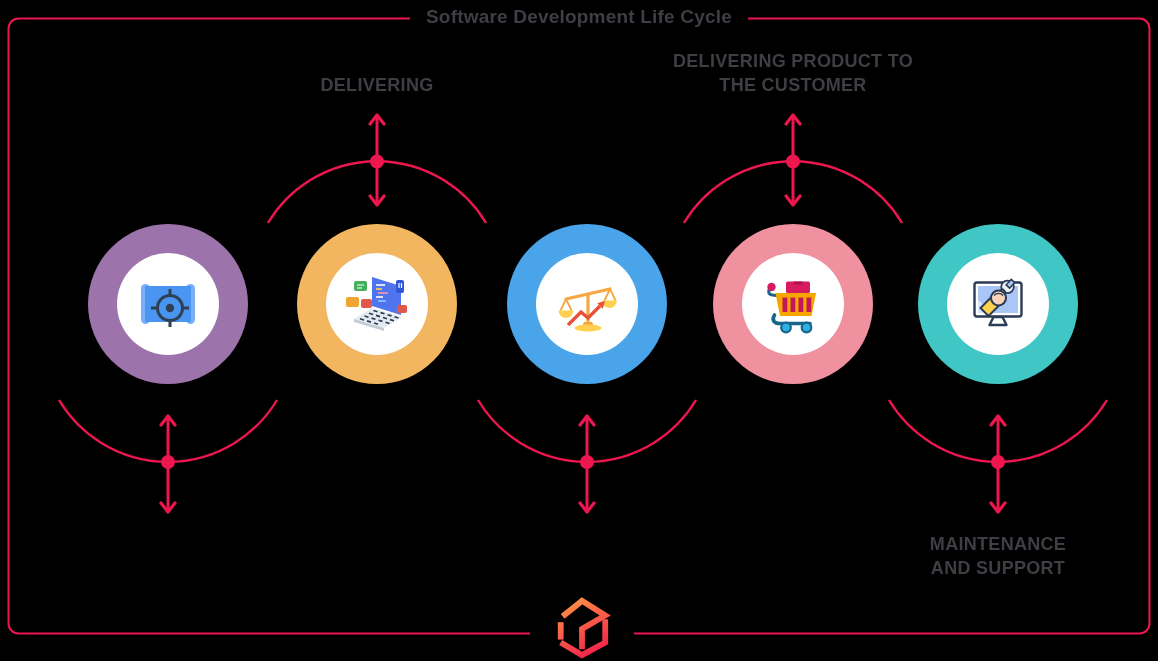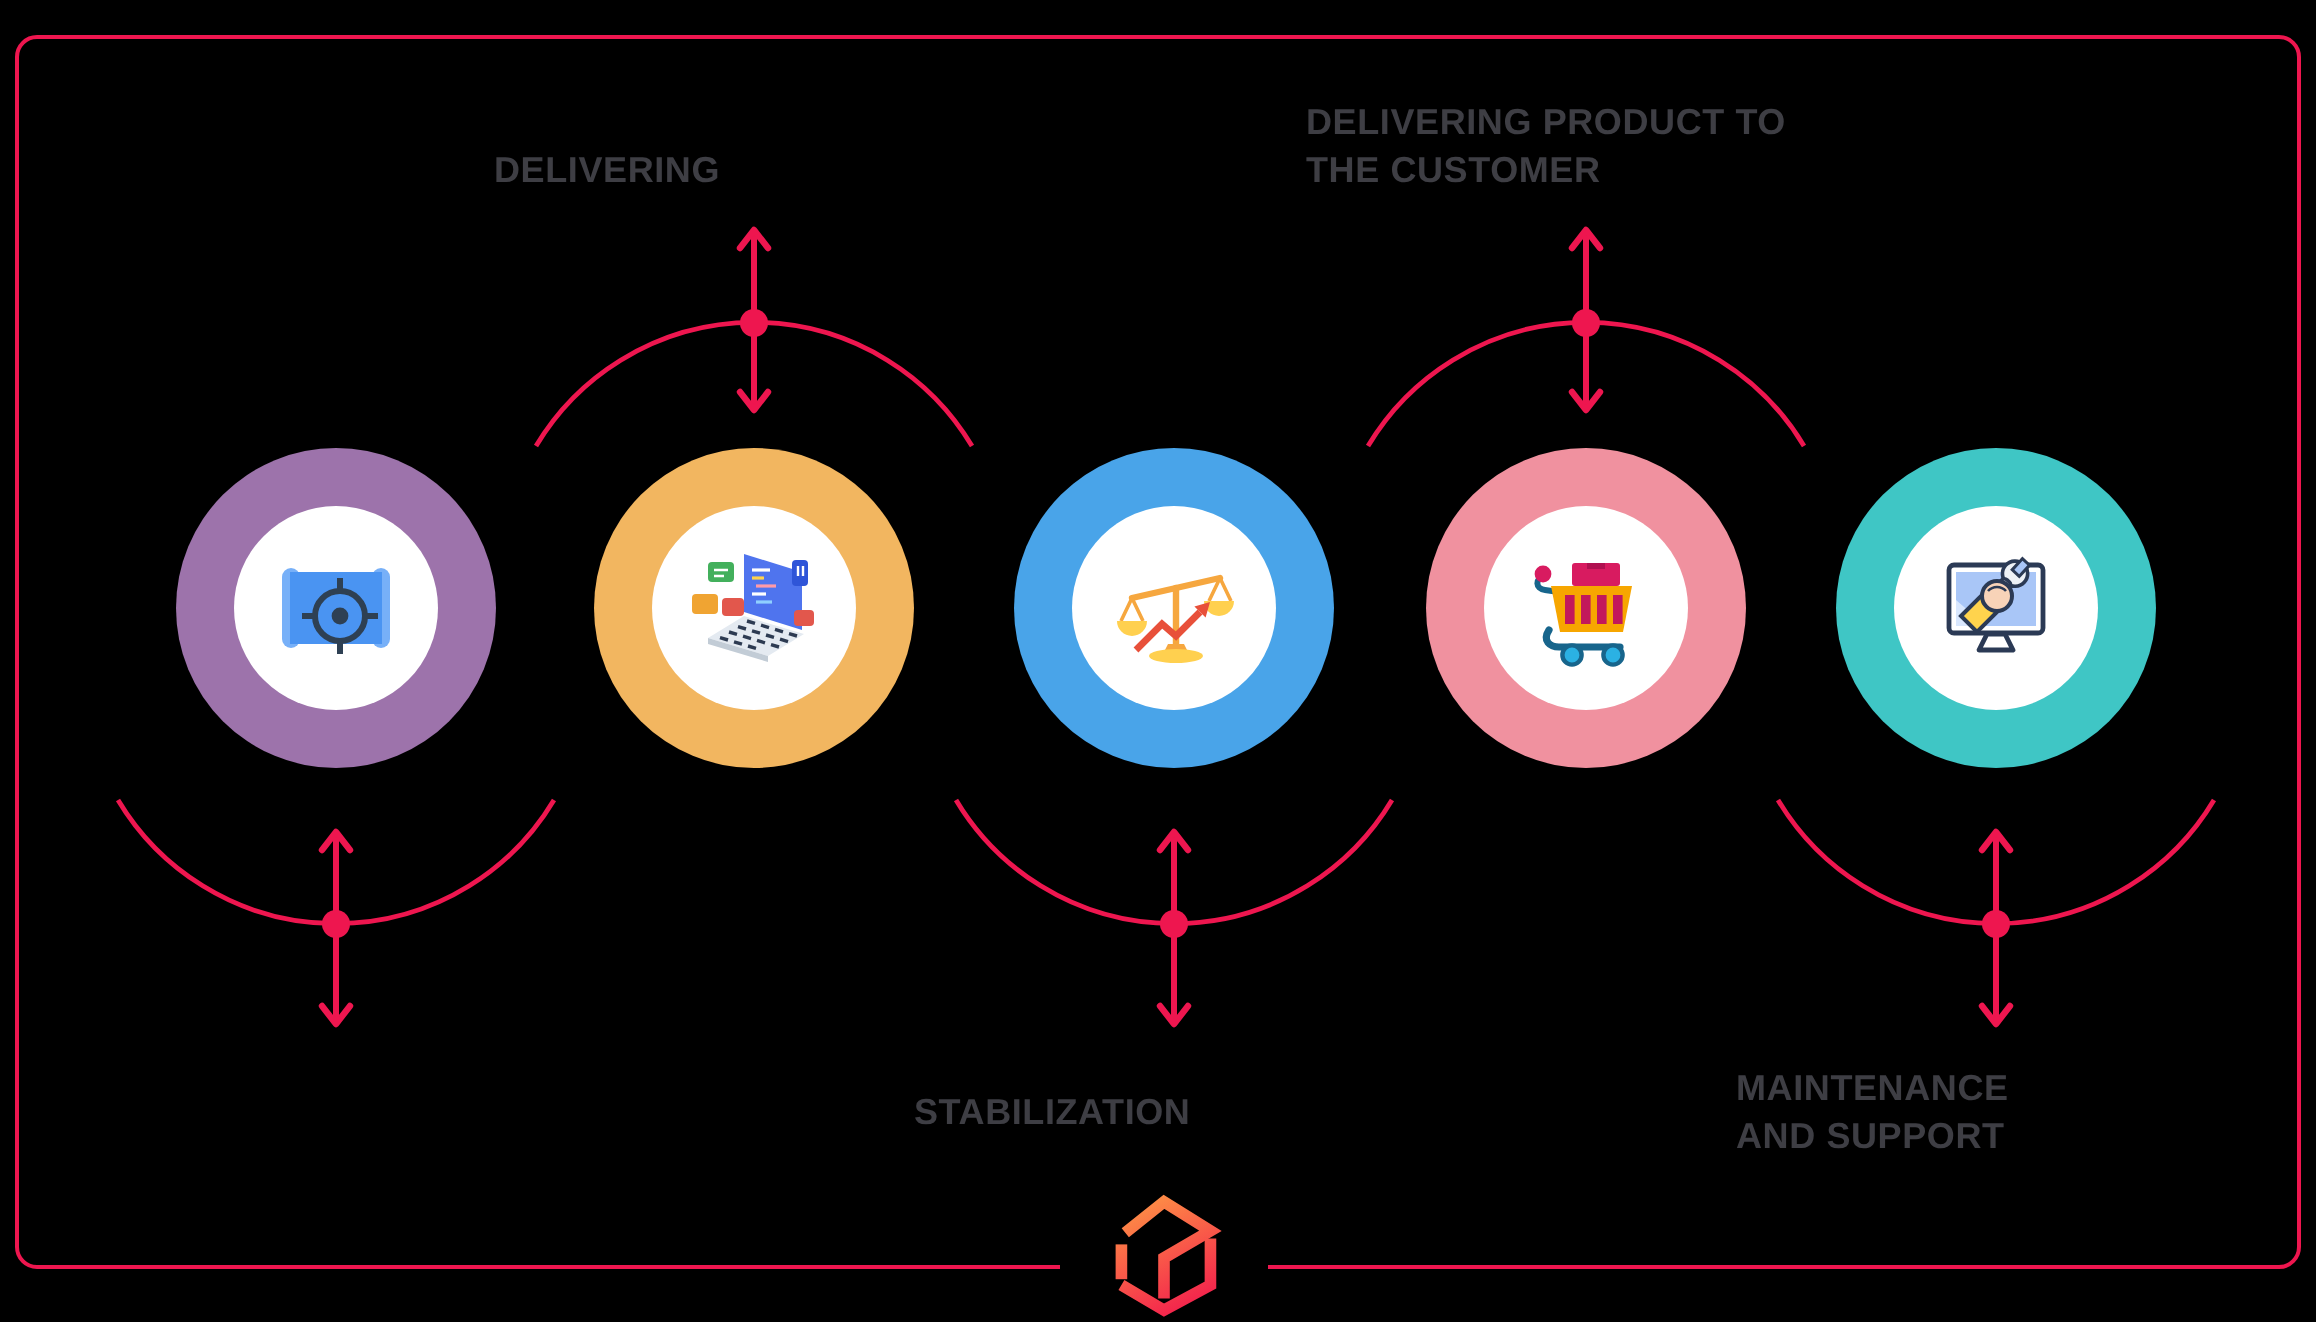--- a/index.html
+++ b/index.html
@@ -21,21 +21,21 @@
   }
   .stage-circle{
     position:absolute;top:224px;width:160px;height:160px;border-radius:50%;
     display:flex;align-items:center;justify-content:center;
   }
   .inner-circle{
     width:102px;height:102px;border-radius:50%;background:var(--inner_circle,#fff);
     display:flex;align-items:center;justify-content:center;
   }
   .stage-label{
-    position:absolute;width:260px;text-align:left;white-space:pre-line;
+    position:absolute;width:260px;text-align:center;white-space:pre-line;
     color:var(--text,#3e3e44);font-size:18px;font-weight:bold;line-height:24px;letter-spacing:.3px;
   }
   .logo-wrap{
     position:absolute;left:530px;top:595px;width:104px;height:66px;background:var(--bg,#000);
     display:flex;align-items:center;justify-content:center;
   }
 </style>
 </head>
 <body>
 
@@ -78,20 +78,21 @@
 
     <g>
       <path class="ln arc" d="M889 400 A127 127 0 0 0 1107 400"></path>
       <path class="ln arrow" d="M998 417 V511"></path>
       <path class="ln head" d="M991 425 L998 416 L1005 425"></path>
       <path class="ln head" d="M991 503 L998 512 L1005 503"></path>
       <circle class="dot" cx="998" cy="462" r="7"></circle>
     </g>
   </svg>
 
+  <div class="diagram-title">Software Development Life Cycle</div>
 
   <div class="stage-circle" style="left: 88px; background: rgb(157, 115, 171);">
     <div class="inner-circle">
       <svg width="64" height="64" viewBox="0 0 64 64">
         <rect x="5" y="12" width="9" height="40" rx="4.5" fill="#77b0f8"></rect>
         <rect x="50" y="12" width="9" height="40" rx="4.5" fill="#77b0f8"></rect>
         <rect x="9" y="14" width="46" height="36" fill="#4a94f2"></rect>
         <g stroke="#2e4053" stroke-width="3" fill="none">
           <circle cx="34" cy="36" r="12.5"></circle>
           <path d="M34 17 V25 M34 47 V55 M15 36 H23 M45 36 H53"></path>
@@ -175,21 +176,20 @@
           <rect x="30.2" y="16.5" width="5.6" height="22" rx="2" fill="#edf1f6" stroke="#2b3a55" stroke-width="1.8"></rect>
         </g>
         <polygon points="14.5,36 25,25.5 33,33.5 22.5,44" fill="#ffd34d" stroke="#2b3a55" stroke-width="2"></polygon>
         <circle cx="32.5" cy="26" r="7.5" fill="#f8d3b8" stroke="#2b3a55" stroke-width="2"></circle>
         <path d="M28 23.5 a6 6 0 0 1 9 0" stroke="#2b3a55" stroke-width="1.3" fill="none"></path>
       </svg>
     </div>
   </div>
 
   <div class="stage-label" style="left:247px;top:73px">DELIVERING</div>
-  <div class="stage-label" style="left:457px;top:544px">STABILIZATION</div>
   <div class="stage-label" style="left:653px;top:49px;width:280px">DELIVERING PRODUCT TO
 THE CUSTOMER</div>
   <div class="stage-label" style="left:868px;top:532px">MAINTENANCE
 AND SUPPORT</div>
 
   <div class="logo-wrap">
     <svg width="60" height="64" viewBox="0 0 62 66">
       <defs>
         <linearGradient id="lg" gradientUnits="userSpaceOnUse" x1="14" y1="0" x2="48" y2="66">
           <stop offset="0" stop-color="#ff9a45"></stop>

